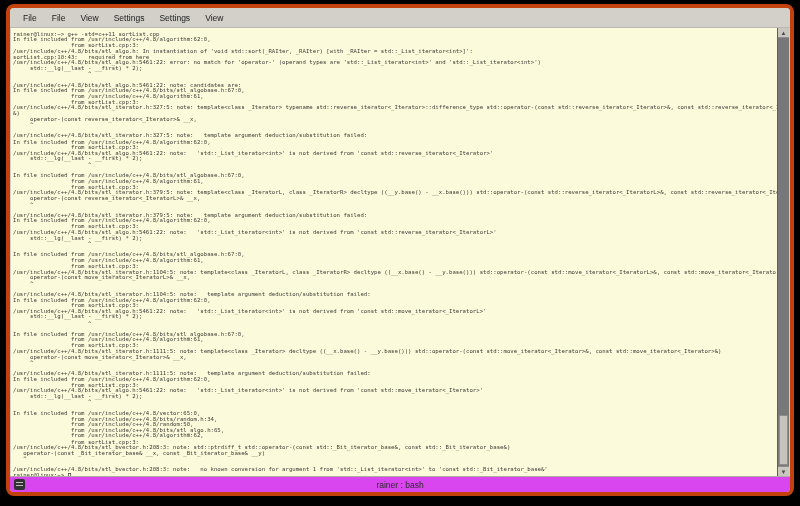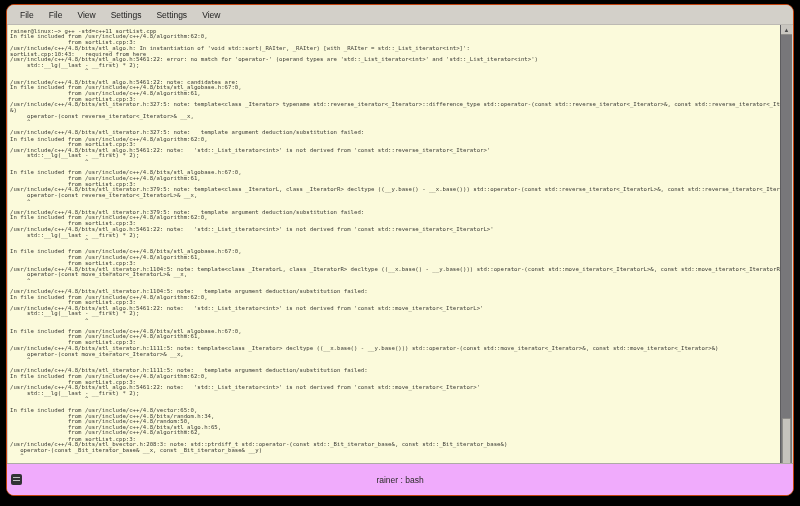--- a/index.html
+++ b/index.html
@@ -1,19 +1,19 @@
 <!DOCTYPE html>
 <html><head>
 <meta charset="utf-8">
 <style>
   html,body{margin:0;padding:0;background:#000;width:800px;height:506px;overflow:hidden;}
   *{box-sizing:border-box;}
   .stage{position:relative;width:800px;height:506px;background:#000;font-family:"Liberation Sans",sans-serif;}
   .window{position:absolute;left:6px;top:4px;width:788px;height:492px;background:#d3d0c9;
-          border:1px solid #c2410c;border-radius:8px;overflow:hidden;}
+          border:4px solid #c2410c;border-radius:8px;overflow:hidden;}
   
   .menubar{position:absolute;left:0;top:0;right:0;height:20px;background:#d3d0c9;
            border-bottom:1px solid #bcb9b3;display:flex;align-items:center;gap:15px;
            padding-left:13px;font-size:8.5px;color:#1c1c1c;}
   .menu-item{cursor:default;}
   
   .terminal{position:absolute;left:1px;top:20px;right:13px;bottom:16px;background:#fbfadb;
             overflow:hidden;padding:3px 0 0 2px;}
   .term-inner{transform:scale(0.691);transform-origin:0 0;width:1125px;
               font-family:"DejaVu Sans Mono",monospace;font-size:8.2px;line-height:8.2px;
@@ -25,21 +25,21 @@
   
   .scrollbar{position:absolute;top:20px;right:1px;bottom:16px;width:12px;background:#78777a;
              border-left:1px solid #5e5d60;}
   .sb-btn{position:absolute;left:0;right:0;height:10px;background:#c9c6c0;color:#4a4a4a;
           font-size:6px;line-height:10px;text-align:center;}
   .sb-up{top:0;border-bottom:1px solid #8f8d89;}
   .sb-down{bottom:0;border-top:1px solid #8f8d89;}
   .sb-thumb{position:absolute;left:1px;right:1px;bottom:11px;height:50px;background:#c6c3bd;
             border:1px solid #8f8d89;border-radius:1px;}
   
-  .tabbar{position:absolute;left:0;right:0;bottom:0;height:32px;background:#f0abfc;
+  .tabbar{position:absolute;left:0;right:0;bottom:0;height:16px;background:#d946ef;
           border-top:1px solid #aeaba5;display:flex;align-items:center;}
   .tab-list-btn{width:11px;height:11px;margin-left:4px;background:#323234;border-radius:2px;
                 position:relative;flex:0 0 auto;cursor:pointer;}
   .tab-list-btn::before{content:"";position:absolute;left:2px;right:2px;top:3px;height:1px;
                         background:#bdbdbd;box-shadow:0 3px 0 #bdbdbd;}
   .tab-label{flex:1;text-align:center;font-size:8.5px;color:#2a2a28;}
   .tab-right-pad{width:15px;flex:0 0 auto;}
 </style>
 </head>
 <body>

